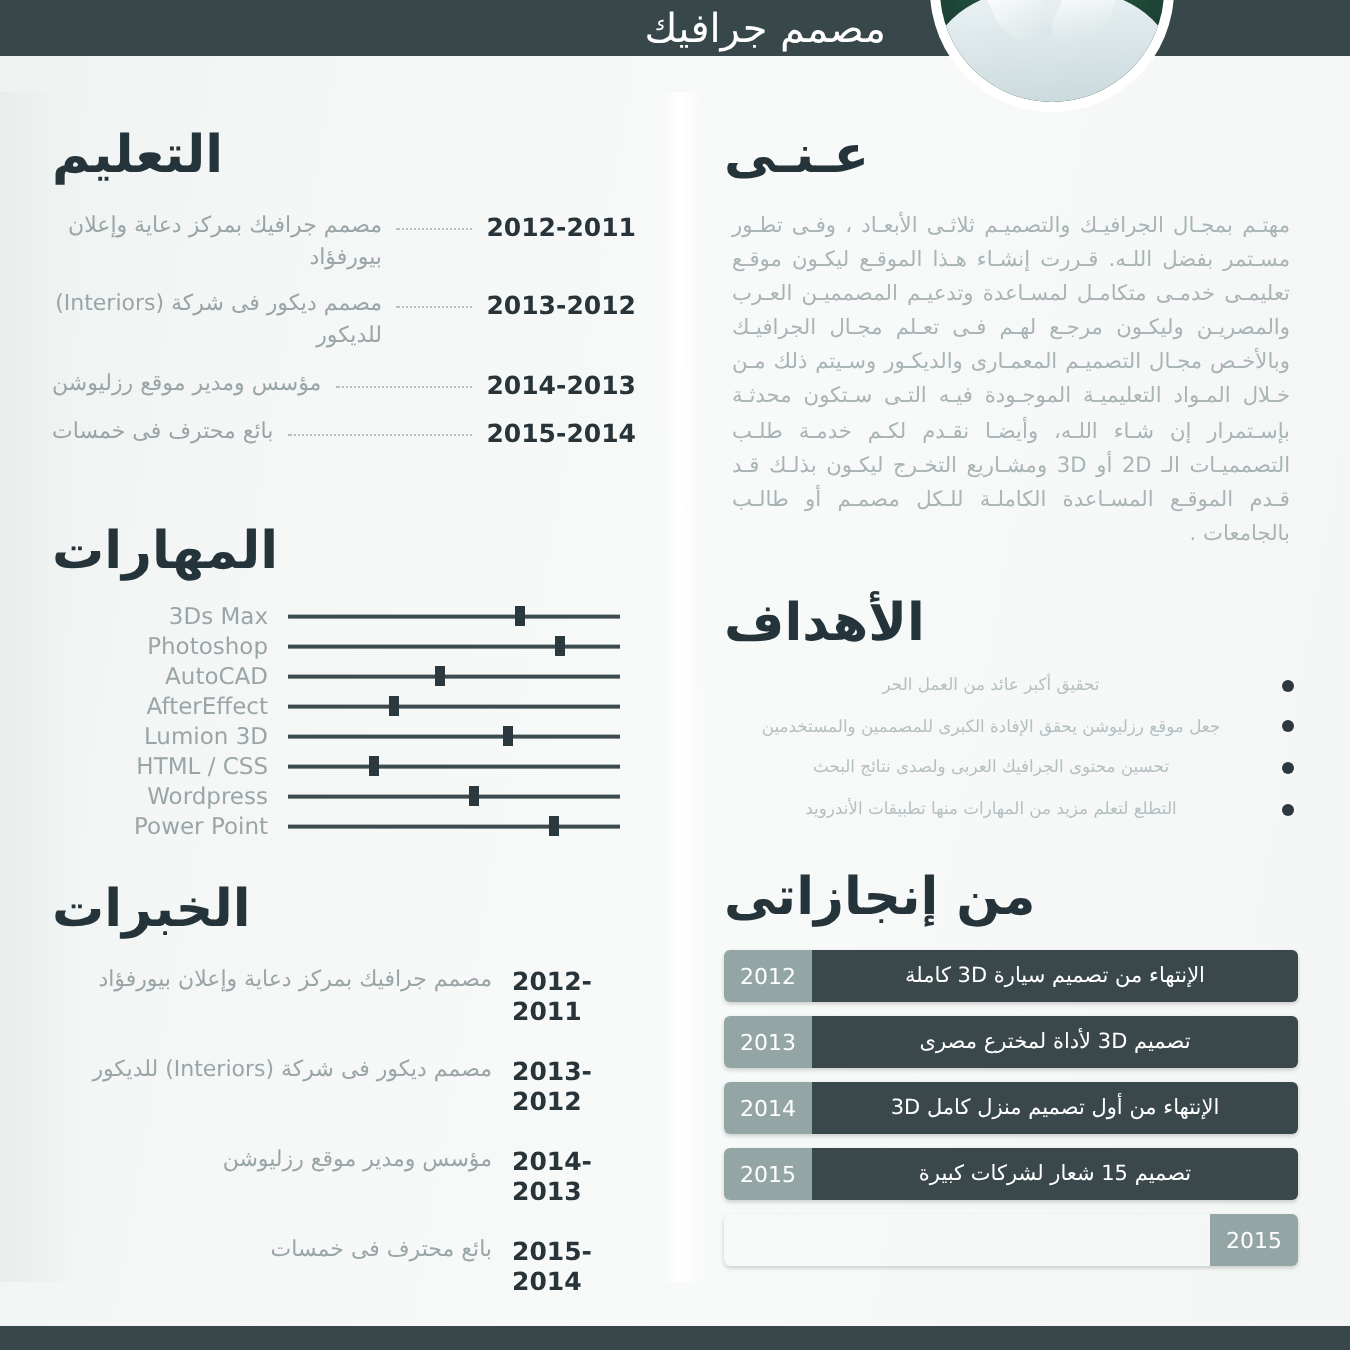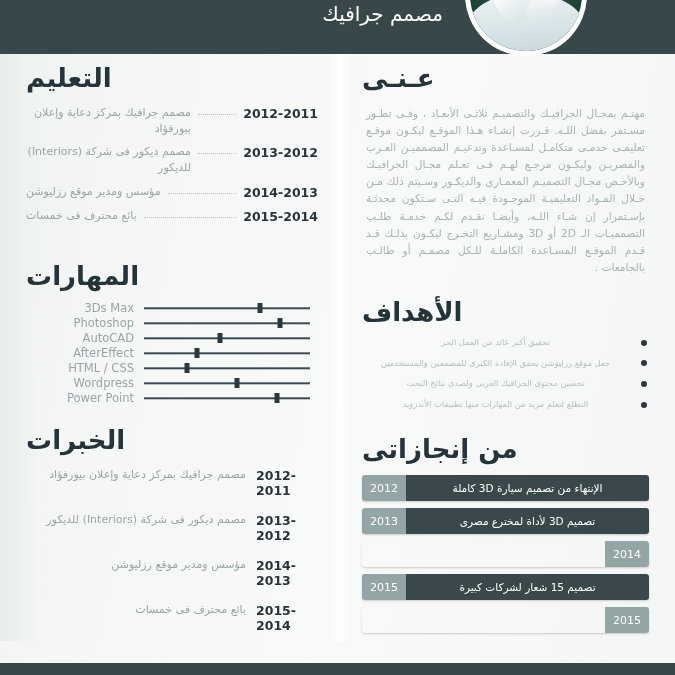--- a/index.html
+++ b/index.html
@@ -32,21 +32,21 @@
     position: absolute;
     left: 330px; top: 46px; bottom: 34px; width: 22px;
     background: linear-gradient(90deg, rgba(255,255,255,0) 0%, #ffffff 45%, rgba(255,255,255,0) 100%);
     pointer-events: none;
   }
 
   
   .header {
     position: absolute;
     left: 0; top: 0; right: 0;
-    height: 54px;
+    height: 28px;
     background: #38474a;
     z-index: 5;
   }
   .header-title {
     position: absolute;
     right: 232px;
     top: 2px;
     font-size: 20px;
     color: #ffffff;
     font-weight: 400;
@@ -397,20 +397,27 @@
         </div>
 
         <div class="skill-row">
           <div class="skill-label">AfterEffect</div>
           <div class="skill-track">
             <div class="skill-line"></div>
             <div class="skill-knob" style="left: 32%;"></div>
           </div>
         </div>
 
+        <div class="skill-row">
+          <div class="skill-label">Lumion 3D</div>
+          <div class="skill-track">
+            <div class="skill-line"></div>
+            <div class="skill-knob" style="left: 66%;"></div>
+          </div>
+        </div>
 
         <div class="skill-row">
           <div class="skill-label">HTML / CSS</div>
           <div class="skill-track">
             <div class="skill-line"></div>
             <div class="skill-knob" style="left: 26%;"></div>
           </div>
         </div>
 
         <div class="skill-row">
@@ -503,20 +510,21 @@
           <div class="ach-text">الإنتهاء من تصميم سيارة 3D كاملة</div>
           <div class="ach-year">2012</div>
         </div>
 
         <div class="ach-row">
           <div class="ach-text">تصميم 3D لأداة لمخترع مصرى</div>
           <div class="ach-year">2013</div>
         </div>
 
         <div class="ach-row">
+          <div class="ach-text">الإنتهاء من أول تصميم منزل كامل 3D</div>
           <div class="ach-year">2014</div>
         </div>
 
         <div class="ach-row">
           <div class="ach-text">تصميم 15 شعار لشركات كبيرة</div>
           <div class="ach-year">2015</div>
         </div>
 
         <div class="ach-row">
           <div class="ach-year">2015</div>

